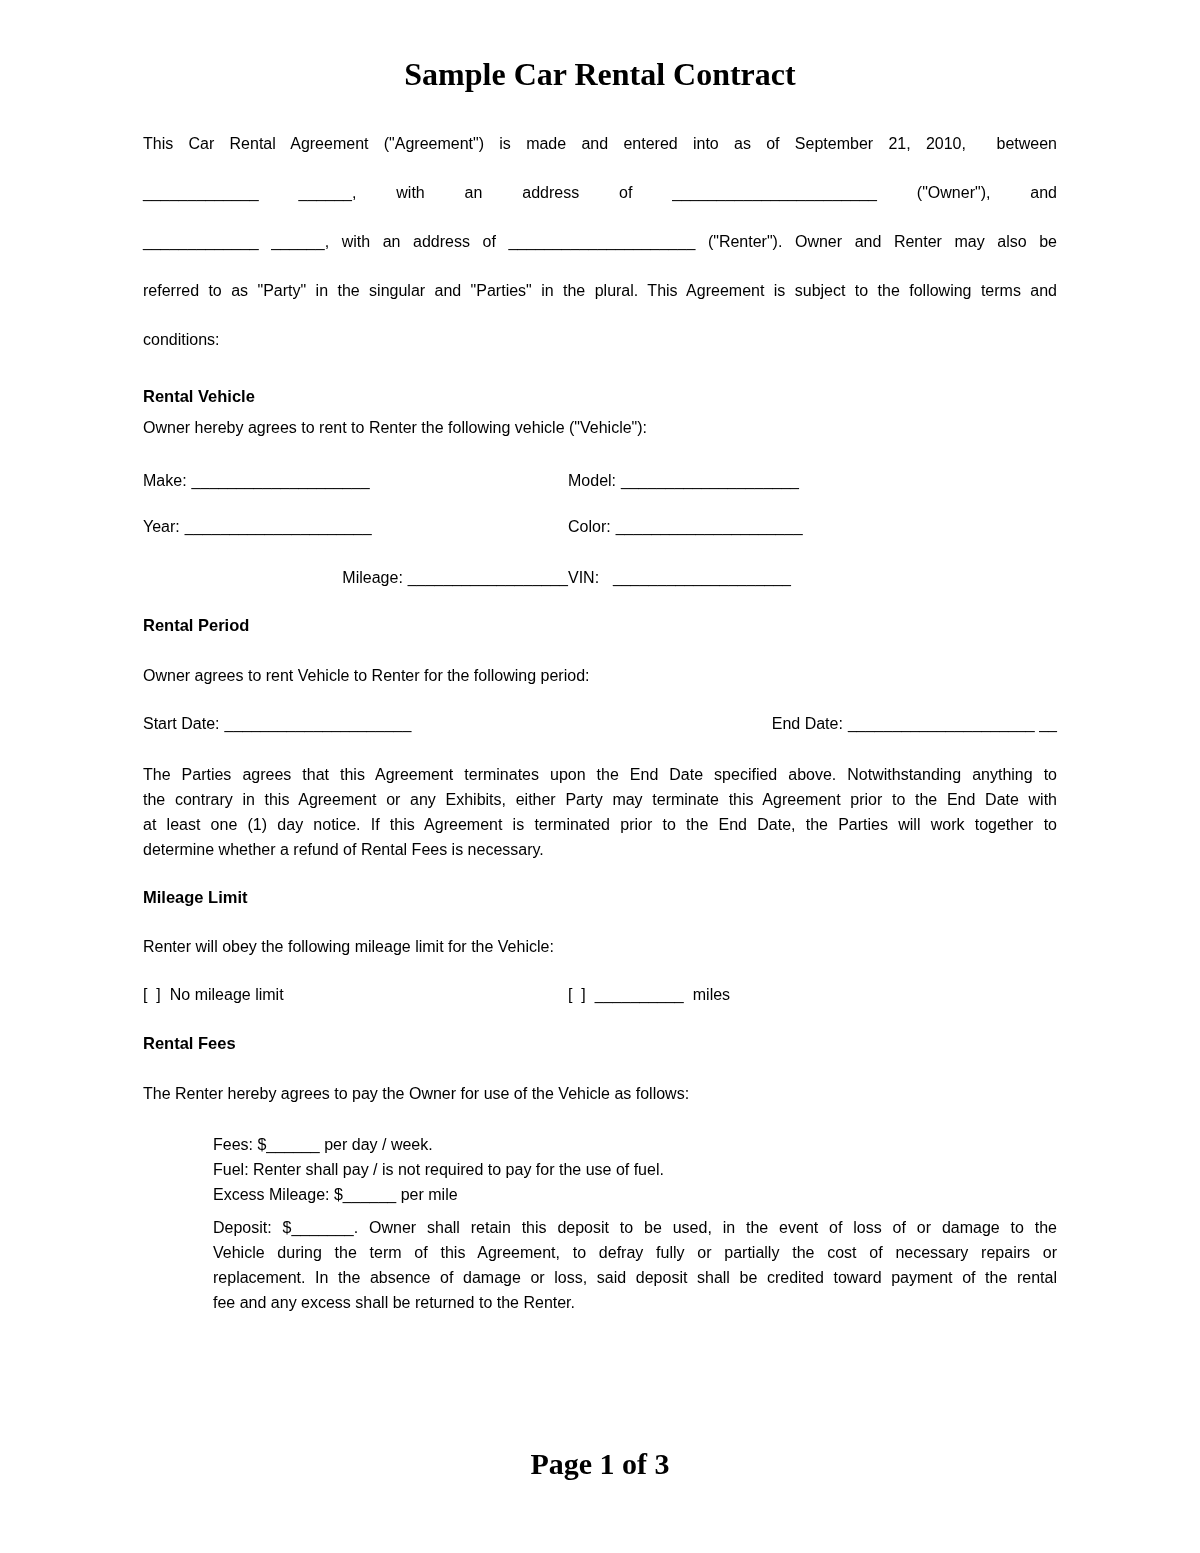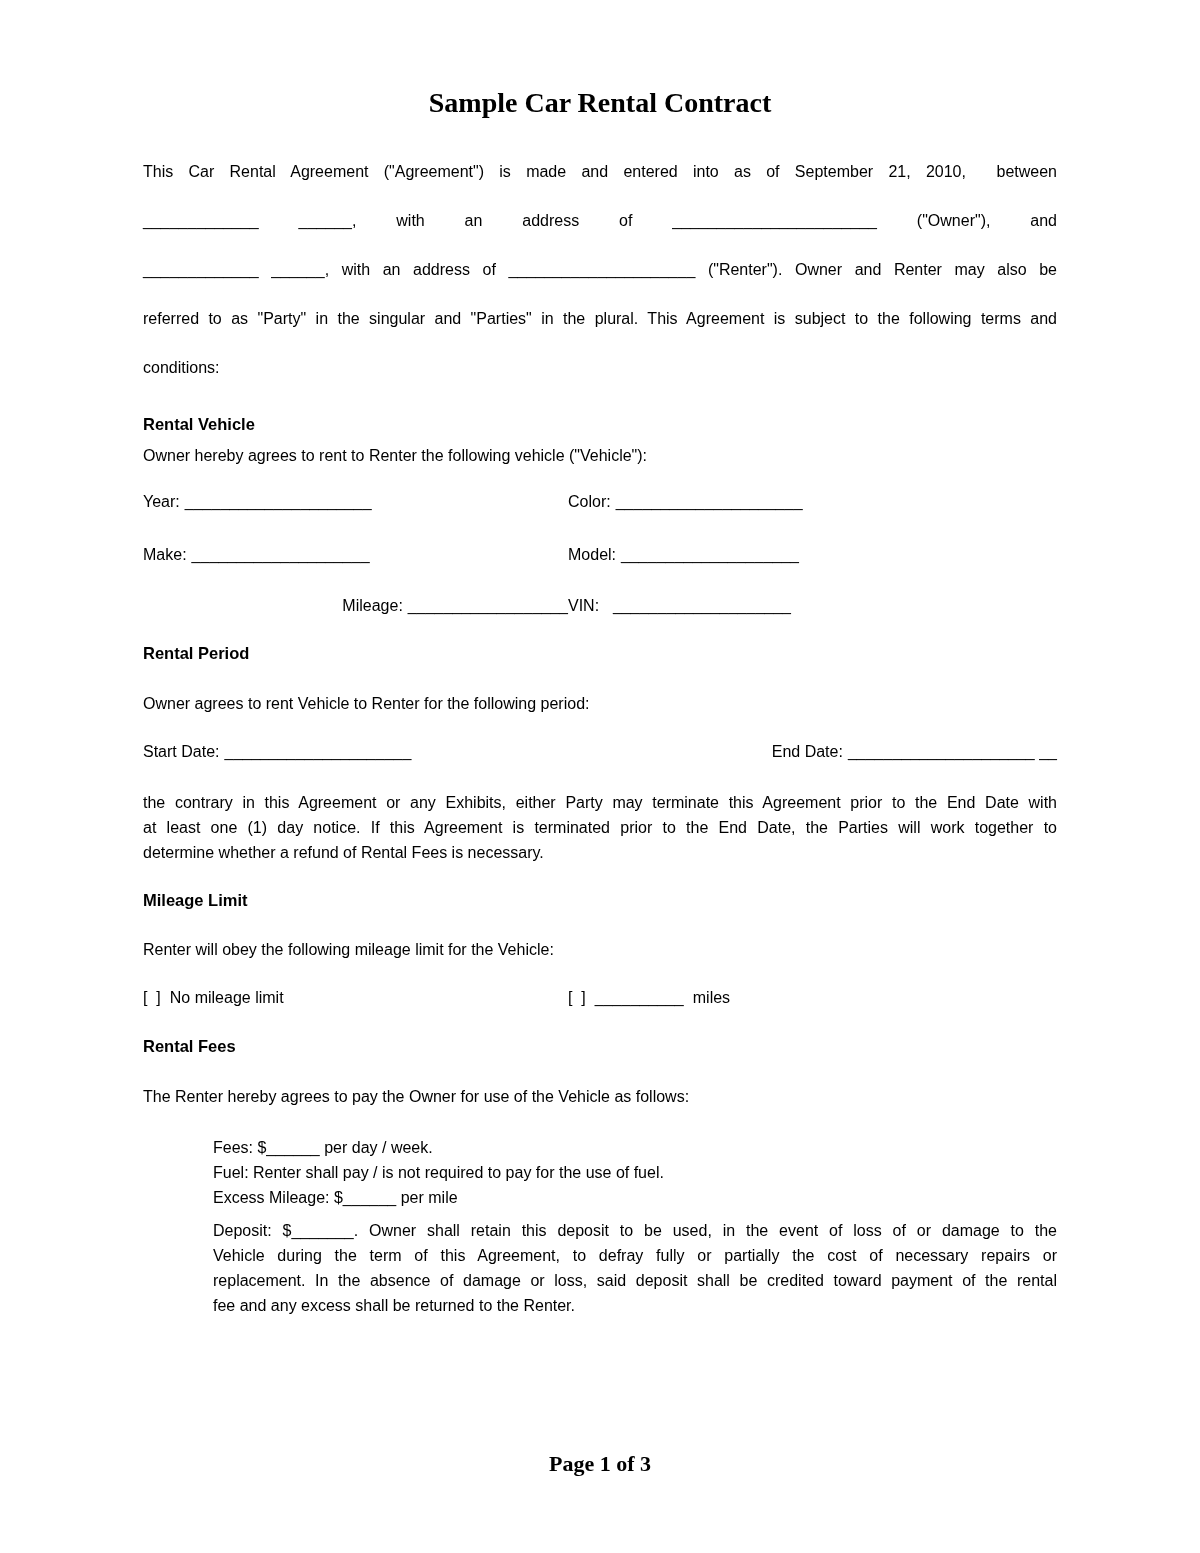--- a/index.html
+++ b/index.html
@@ -12,24 +12,24 @@
     background: #ffffff;
     color: #000000;
     font-family: "Liberation Sans", "DejaVu Sans", sans-serif;
     font-size: 16px;
     padding: 0 143px;
     overflow: hidden;
   }
   h1, h2, p, div { margin: 0; padding: 0; }
 
   .title {
-    margin-top: 88px;
+    margin-top: 60px;
     font-family: "Liberation Serif", "DejaVu Serif", serif;
     font-weight: bold;
-    font-size: 28px;
+    font-size: 32px;
     line-height: 29px;
     text-align: center;
   }
 
   .para { line-height: 25px; }
   .intro { margin-top: 30px; line-height: 49px; }
 
   .justify-block .jline { text-align: justify; text-align-last: justify; }
   .justify-block .jline:last-child { text-align: left; text-align-last: auto; }
   .plain-block .jline { text-align: left; }
@@ -70,21 +70,21 @@
   #deposit { margin-top: 8px; }
 
   .footer {
     position: absolute;
     top: 1451px;
     left: 0;
     width: 100%;
     text-align: center;
     font-family: "Liberation Serif", "DejaVu Serif", serif;
     font-weight: bold;
-    font-size: 22px;
+    font-size: 30px;
     line-height: 26px;
   }
 </style>
 </head>
 <body>
 
 <div class="page">
 
   <h1 class="title">Sample Car Rental Contract</h1>
 
@@ -93,35 +93,35 @@
       <div class="jline">_____________ ______, with an address of _______________________ ("Owner"), and</div>
       <div class="jline">_____________ ______, with an address of _____________________ ("Renter"). Owner and Renter may also be</div>
       <div class="jline">referred to as "Party" in the singular and "Parties" in the plural. This Agreement is subject to the following terms and</div>
       <div class="jline">conditions:</div>
     </div>
 
   <section>
     <h2 class="heading" id="h-rv">Rental Vehicle</h2>
     <p class="line" id="p-rv">Owner hereby agrees to rent to Renter the following vehicle ("Vehicle"):</p>
 
+    <div class="row" id="vrow1">
+      <div class="cell cell-l">
+        <span class="lbl">Make:</span><span class="blank">____________________</span>
+      </div>
+      <div class="cell">
+        <span class="lbl">Model:</span><span class="blank">____________________</span>
+      </div>
+    </div>
+
     <div class="row" id="vrow2">
       <div class="cell cell-l">
         <span class="lbl">Year:</span><span class="blank">_____________________</span>
       </div>
       <div class="cell">
         <span class="lbl">Color:</span><span class="blank">_____________________</span>
-      </div>
-    </div>
-
-    <div class="row" id="vrow1">
-      <div class="cell cell-l">
-        <span class="lbl">Make:</span><span class="blank">____________________</span>
-      </div>
-      <div class="cell">
-        <span class="lbl">Model:</span><span class="blank">____________________</span>
       </div>
     </div>
 
     <div class="row" id="vrow3">
       <div class="cell cell-l">
         <span class="lbl">Mileage:</span><span class="blank">__________________</span>
       </div>
       <div class="cell">
         <span class="lbl">VIN:</span><span class="blank">&nbsp;&nbsp;____________________</span>
       </div>
@@ -135,20 +135,21 @@
     <div class="row" id="drow">
       <div class="cell cell-d">
         <span class="lbl">Start Date:</span><span class="blank">_____________________</span>
       </div>
       <div class="cell">
         <span class="lbl">End Date:</span><span class="blank">_____________________ __</span>
       </div>
     </div>
 
     <div class="para justify-block" id="parties">
+        <div class="jline">The Parties agrees that this Agreement terminates upon the End Date specified above. Notwithstanding anything to</div>
         <div class="jline">the contrary in this Agreement or any Exhibits, either Party may terminate this Agreement prior to the End Date with</div>
         <div class="jline">at least one (1) day notice. If this Agreement is terminated prior to the End Date, the Parties will work together to</div>
         <div class="jline">determine whether a refund of Rental Fees is necessary.</div>
       </div>
   </section>
 
   <section>
     <h2 class="heading" id="h-ml">Mileage Limit</h2>
     <p class="line" id="p-ml">Renter will obey the following mileage limit for the Vehicle:</p>
 

